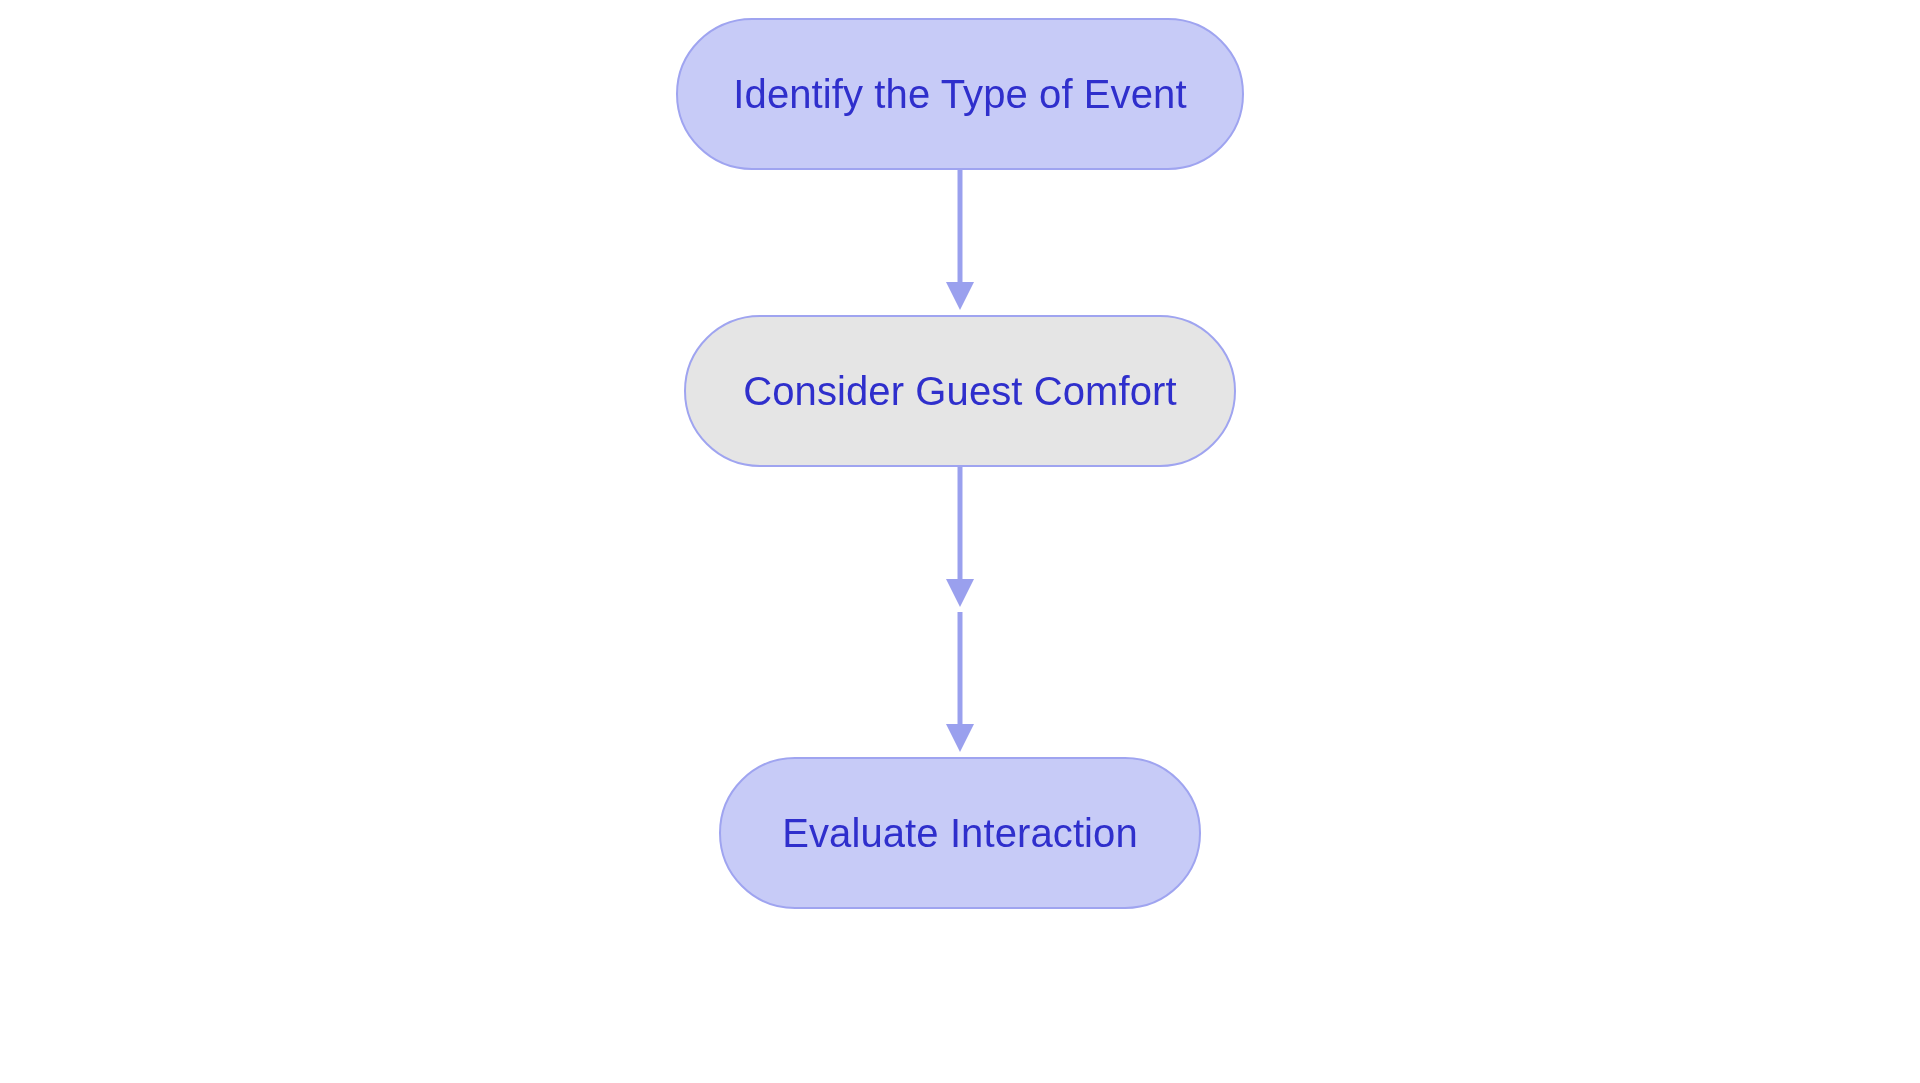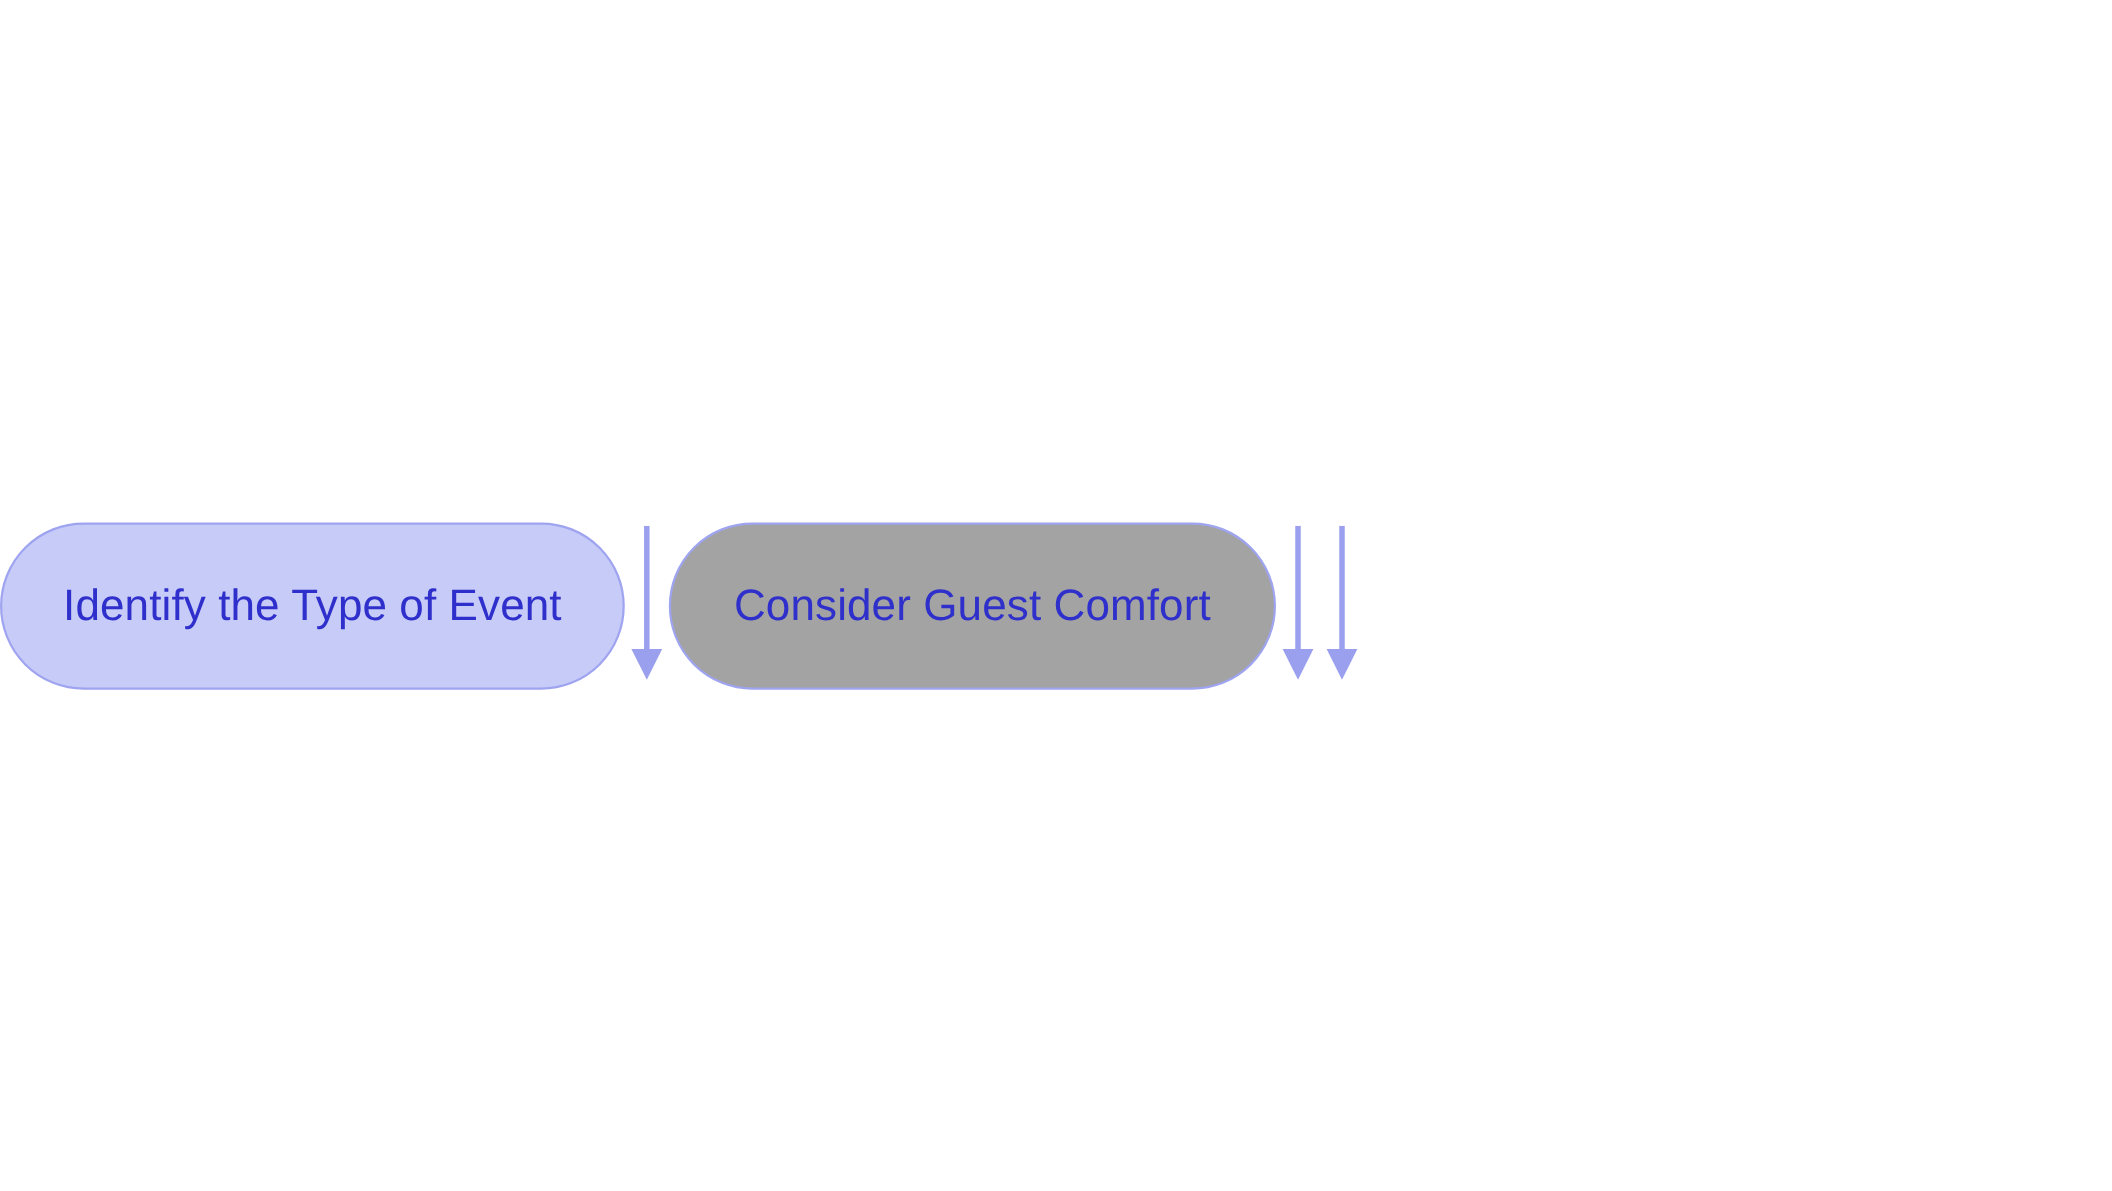--- a/index.html
+++ b/index.html
@@ -22,21 +22,21 @@
     background: #ffffff;
   }
 
   .flow-column {
     position: absolute;
     left: 0;
     top: 0;
     width: 1920px;
     height: 1083px;
     display: flex;
-    flex-direction: row;
+    flex-direction: column;
     align-items: center;
     justify-content: flex-start;
     padding-top: 18px;
     box-sizing: border-box;
   }
 
   .node {
     box-sizing: border-box;
     height: 152px;
     background: #c7cbf7;
@@ -83,30 +83,33 @@
 
     <div class="node" id="node-0" style="width: 568px; background: rgb(199, 203, 247); border-color: rgb(159, 164, 240); color: rgb(47, 47, 204);">
       <span class="node-label">Identify the Type of Event</span>
     </div>
 
     <svg class="connector" viewBox="0 0 40 145">
       <line class="conn-line" x1="20" y1="0" x2="20" y2="118" style="stroke: rgb(154, 160, 238);"></line>
       <polygon class="conn-head" points="20,140 6,112 34,112" style="fill: rgb(154, 160, 238);"></polygon>
     </svg>
 
-    <div class="node" id="node-1" style="width: 552px; background: #a3a3a3; border-color: rgb(159, 164, 240); color: rgb(47, 47, 204);">
+    <div class="node" id="node-1" style="width: 552px; background: #e5e5e5; border-color: rgb(159, 164, 240); color: rgb(47, 47, 204);">
       <span class="node-label">Consider Guest Comfort</span>
     </div>
 
     <svg class="connector" viewBox="0 0 40 145">
       <line class="conn-line" x1="20" y1="0" x2="20" y2="118" style="stroke: rgb(154, 160, 238);"></line>
       <polygon class="conn-head" points="20,140 6,112 34,112" style="fill: rgb(154, 160, 238);"></polygon>
     </svg>
 
 
     <svg class="connector" viewBox="0 0 40 145">
       <line class="conn-line" x1="20" y1="0" x2="20" y2="118" style="stroke: rgb(154, 160, 238);"></line>
       <polygon class="conn-head" points="20,140 6,112 34,112" style="fill: rgb(154, 160, 238);"></polygon>
     </svg>
 
+    <div class="node" id="node-3" style="width: 482px; background: rgb(199, 203, 247); border-color: rgb(159, 164, 240); color: rgb(47, 47, 204);">
+      <span class="node-label">Evaluate Interaction</span>
+    </div>
 
   </div>
 </div>
 
 </body></html>

